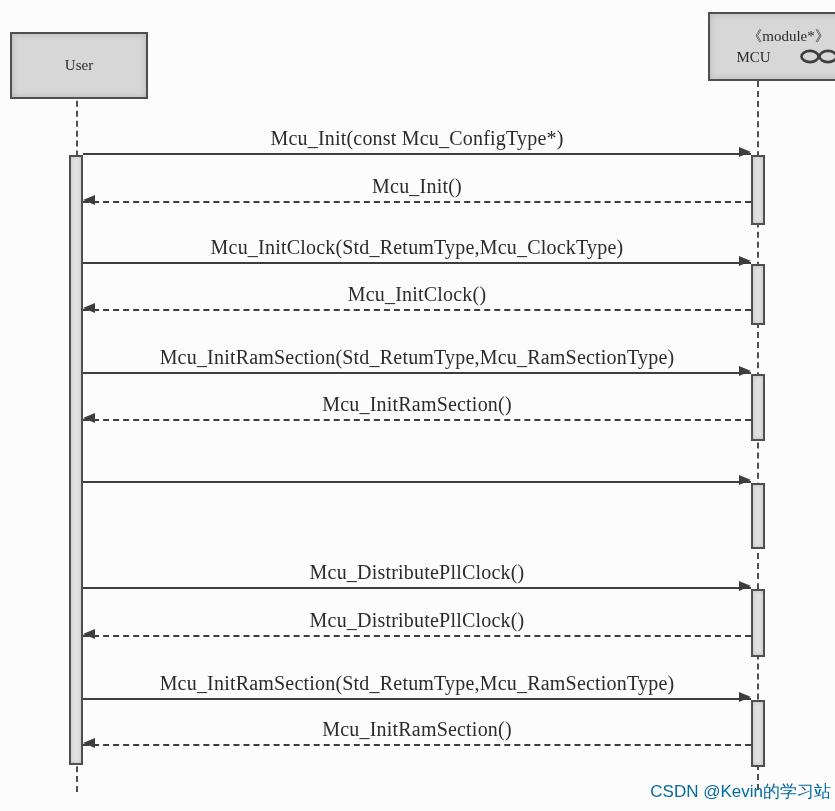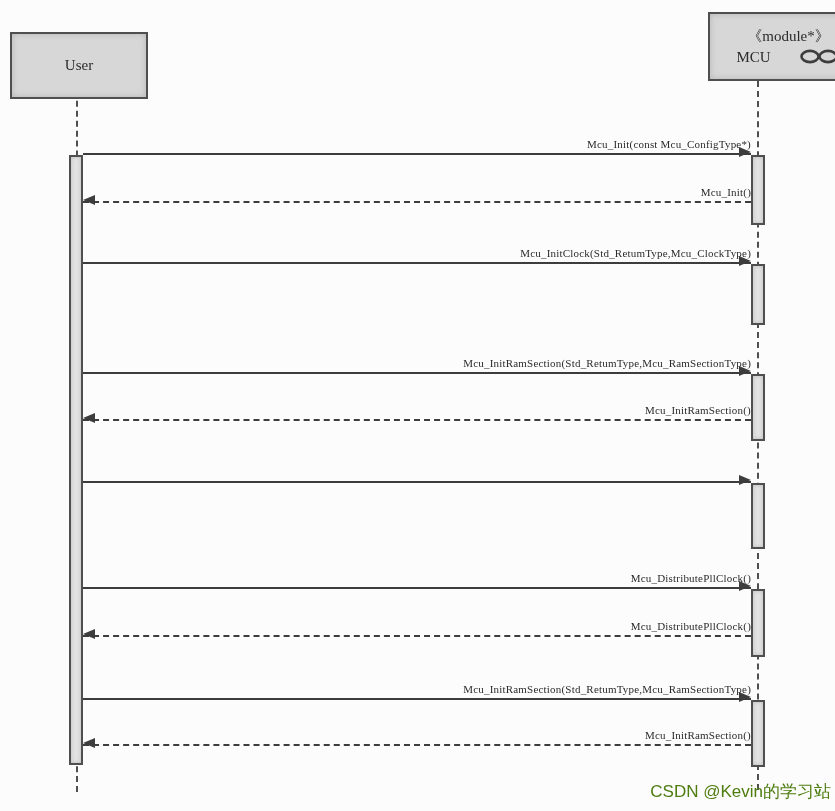--- a/index.html
+++ b/index.html
@@ -71,42 +71,42 @@
     left: 83px;
     width: 668px;
     height: 24px;
     z-index: 3;
   }
   .msg.call   { border-bottom: 2px solid #3d3d3d; }
   .msg.return { border-bottom: 2px dashed #3d3d3d; }
   .msg-label {
     position: absolute;
     left: 0; right: 0; bottom: 3px;
-    text-align: right;
-    font-size: 11px;
+    text-align: center;
+    font-size: 20px;
     white-space: nowrap;
     letter-spacing: .2px;
   }
   .arrowhead {
     position: absolute;
     width: 0; height: 0;
     border-top: 5px solid transparent;
     border-bottom: 5px solid transparent;
     bottom: -4px;
   }
   .arrowhead.right { right: 0; border-left: 12px solid #3d3d3d; }
   .arrowhead.left  { left: 0;  border-right: 12px solid #3d3d3d; }
   
   .watermark {
     position: absolute;
     right: 4px;
     top: 780px;
     font-family: "Liberation Sans", "DejaVu Sans", sans-serif;
     font-size: 17px;
-    color: #4d7c0f;
+    color: #0369a1;
     z-index: 5;
     white-space: nowrap;
   }
 </style>
 </head>
 <body>
 
 <div class="stage">
 
   <div class="lifeline user"></div>
@@ -143,20 +143,24 @@
   </div>
   <div class="msg return" style="top:177px;">
     <div class="msg-label">Mcu_Init()</div>
     <div class="arrowhead left"></div>
   </div>
 
   <div class="msg call" style="top:238px;">
     <div class="msg-label">Mcu_InitClock(Std_RetumType,Mcu_ClockType)</div>
     <div class="arrowhead right"></div>
   </div>
+  <div class="msg return" style="top:285px;">
+    <div class="msg-label">Mcu_InitClock()</div>
+    <div class="arrowhead left"></div>
+  </div>
 
   <div class="msg call" style="top:348px;">
     <div class="msg-label">Mcu_InitRamSection(Std_RetumType,Mcu_RamSectionType)</div>
     <div class="arrowhead right"></div>
   </div>
   <div class="msg return" style="top:395px;">
     <div class="msg-label">Mcu_InitRamSection()</div>
     <div class="arrowhead left"></div>
   </div>
 

